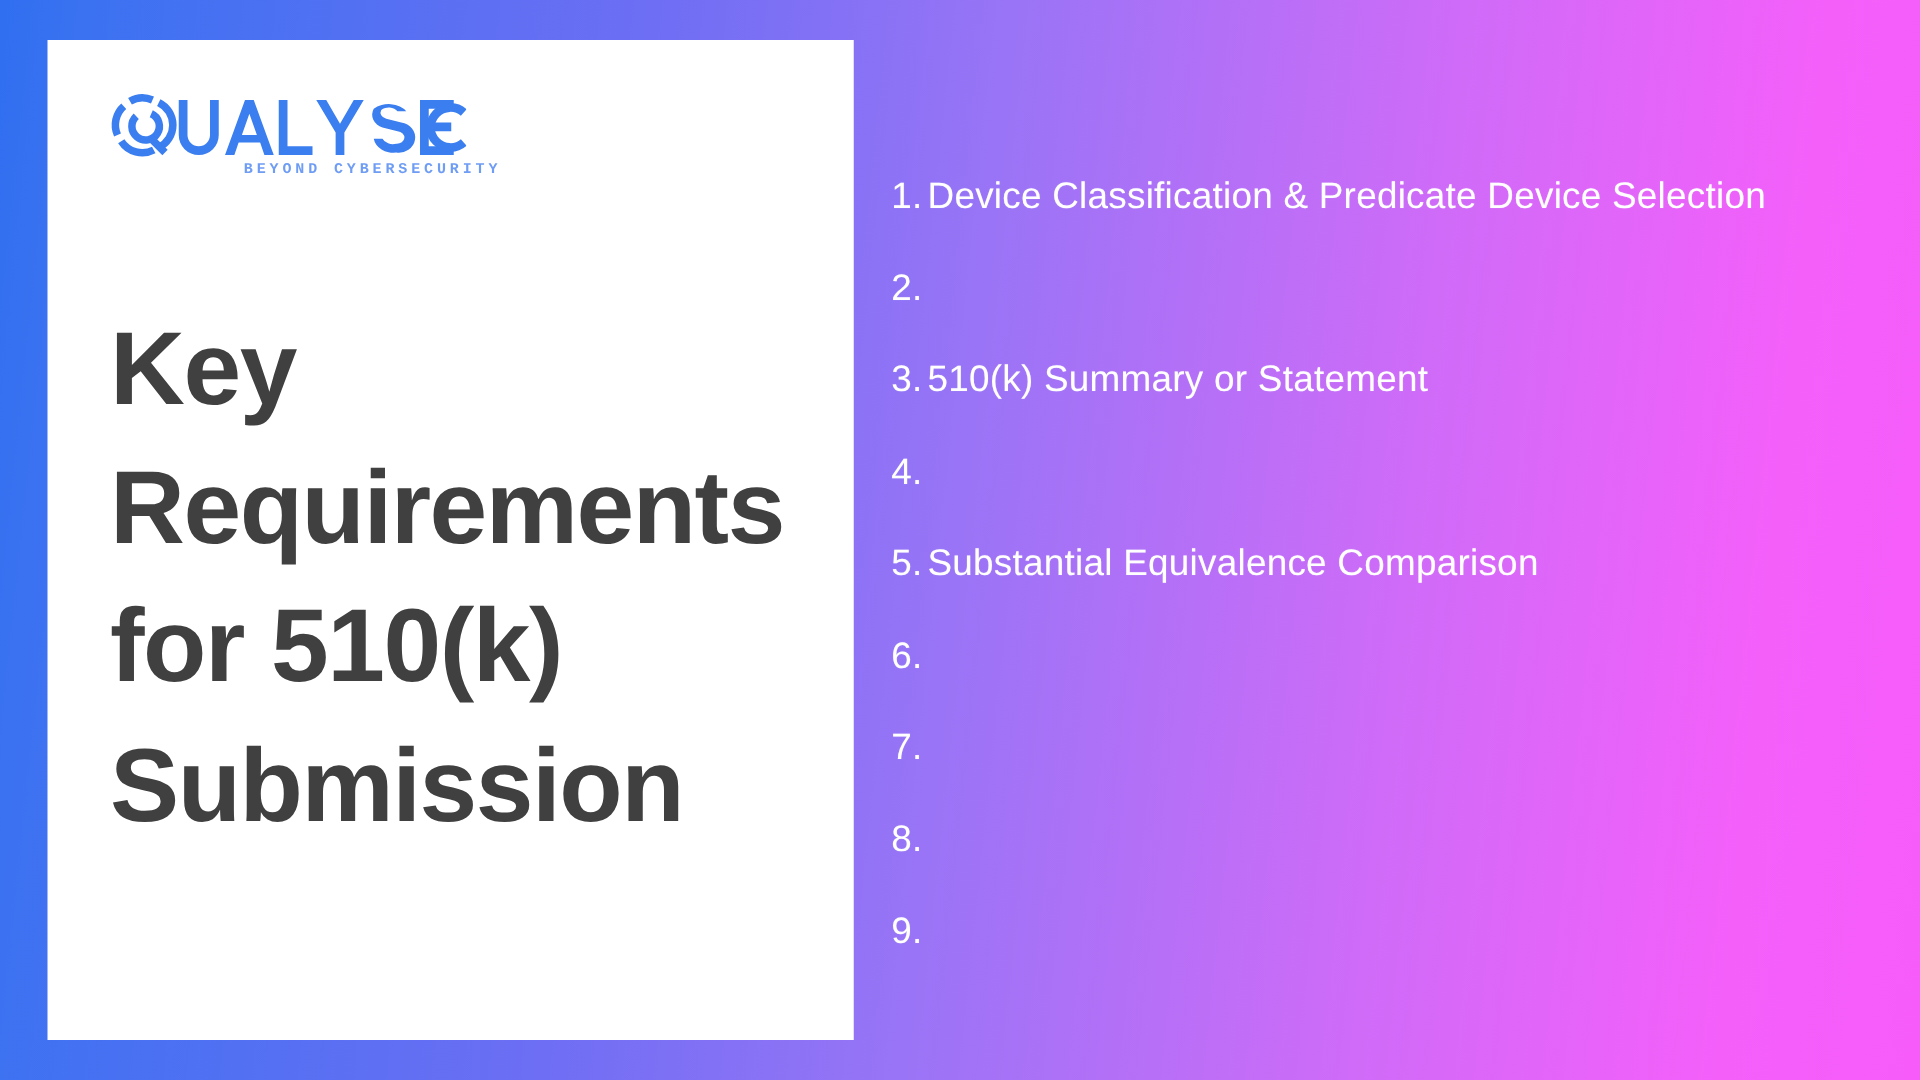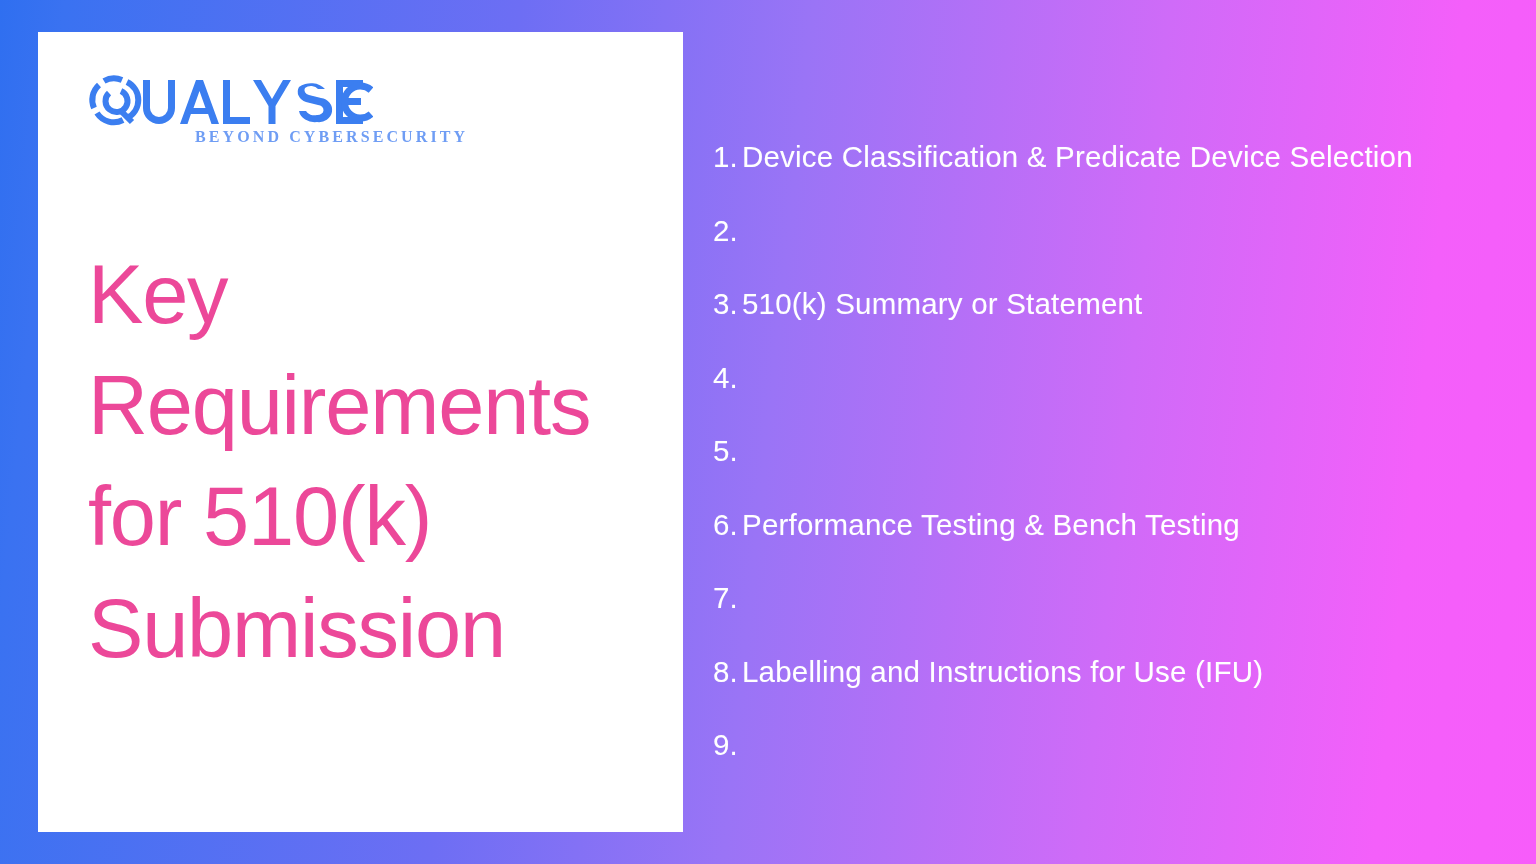--- a/index.html
+++ b/index.html
@@ -48,39 +48,39 @@
     position: absolute;
     left: 0;
     top: 0;
     width: 290px;
     height: 60px;
   }
   .logo-tagline {
     position: absolute;
     left: 76px;
     top: 58px;
-    font-size: 16px;
+    font-size: 12px;
     font-weight: 700;
     letter-spacing: 3.1px;
     color: #6f9df4;
     white-space: nowrap;
-    font-family: Liberation Serif, serif;
+    font-family: Liberation Mono, monospace;
     padding-left: 36px;
   }
 
   
   .headline {
     position: absolute;
     left: 50px;
     top: 207px;
     width: 580px;
     font-size: 83px;
     line-height: 1.34;
-    font-weight: 400;
-    color: #ec4899;
+    font-weight: 700;
+    color: #404040;
     letter-spacing: -1.2px;
     font-family: "Liberation Sans", sans-serif;
   }
 
   
   .list {
     position: absolute;
     left: 705px;
     top: 140px;
     width: 810px;
@@ -165,34 +165,33 @@
       <span class="item-num">3.</span>
       <span class="item-text">510(k) Summary or Statement</span>
     </div>
 
     <div class="list-item">
       <span class="item-num">4.</span>
     </div>
 
     <div class="list-item">
       <span class="item-num">5.</span>
+      <span class="item-text">Substantial Equivalence Comparison</span>
     </div>
 
     <div class="list-item">
       <span class="item-num">6.</span>
-      <span class="item-text">Performance Testing &amp; Bench Testing</span>
     </div>
 
     <div class="list-item">
       <span class="item-num">7.</span>
     </div>
 
     <div class="list-item">
       <span class="item-num">8.</span>
-      <span class="item-text">Labelling and Instructions for Use (IFU)</span>
     </div>
 
     <div class="list-item">
       <span class="item-num">9.</span>
     </div>
 
   </div>
 
 </div>
 

